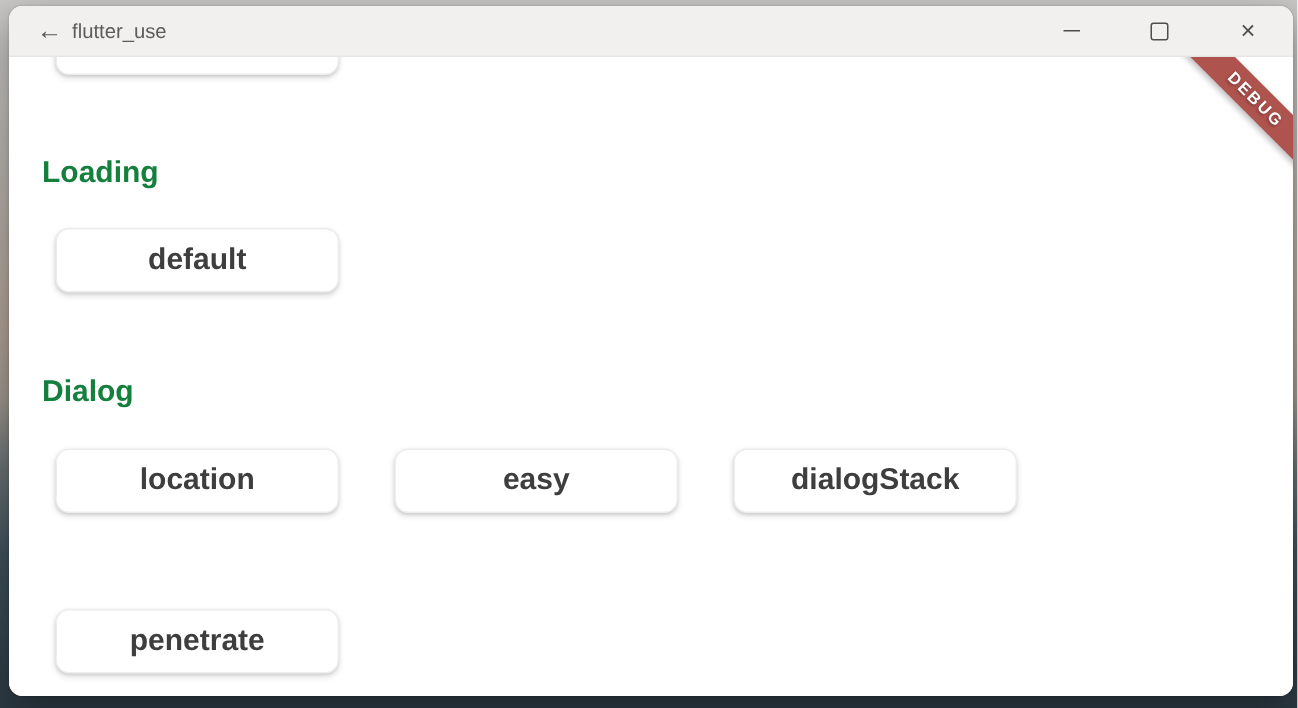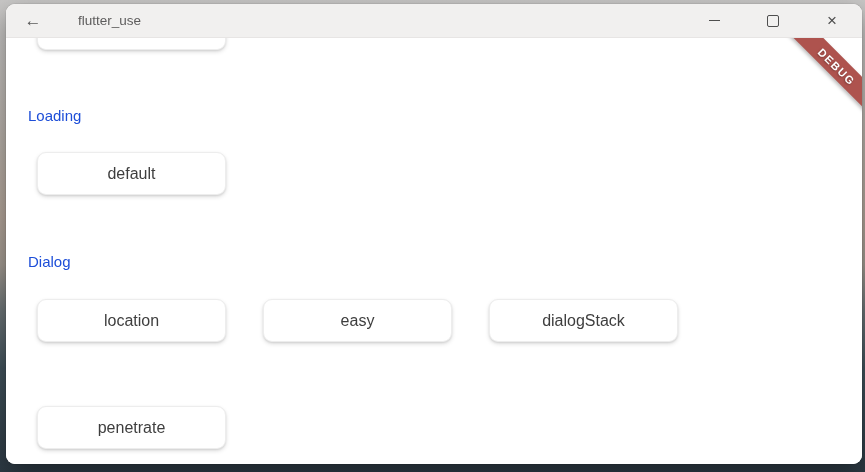--- a/index.html
+++ b/index.html
@@ -41,21 +41,21 @@
   .back-btn {
     width: 30px; height: 30px;
     margin-left: 12px;
     display: flex; align-items: center; justify-content: center;
     color: #585858;
     font-size: 17px;
     cursor: pointer;
     user-select: none;
   }
   .win-title {
-    margin-left: 30px;
+    margin-left: 0;
     font-size: 13.5px;
     color: #5d5c5c;
   }
   .controls {
     margin-left: auto;
     height: 100%;
     display: flex;
     align-items: stretch;
     padding-right: 7px;
   }
@@ -77,36 +77,37 @@
   }
   .btn {
     width: 189px;
     height: 43px;
     box-sizing: border-box;
     background: #ffffff;
     border: 1px solid #ededed;
     border-radius: 9px;
     box-shadow: 0 2px 4px rgba(0,0,0,0.13), 0 1px 2px rgba(0,0,0,0.09);
     display: flex; align-items: center; justify-content: center;
-    font-size: 16px;
+    font-size: 20px;
     color: #3e3e3e;
     cursor: pointer;
     user-select: none;
+    font-weight: bold;
   }
   .partial {
     position: absolute;
     left: 31px;
     top: -31px;
   }
   .section-label {
     position: absolute;
     left: 22px;
-    font-size: 15px;
-    font-weight: normal;
-    color: #1d4ed8;
+    font-size: 20px;
+    font-weight: bold;
+    color: #15803d;
     line-height: 15px;
   }
   .row {
     position: absolute;
     left: 31px;
     display: flex;
     gap: 37px;
   }
   .debug-ribbon {
     position: absolute;

